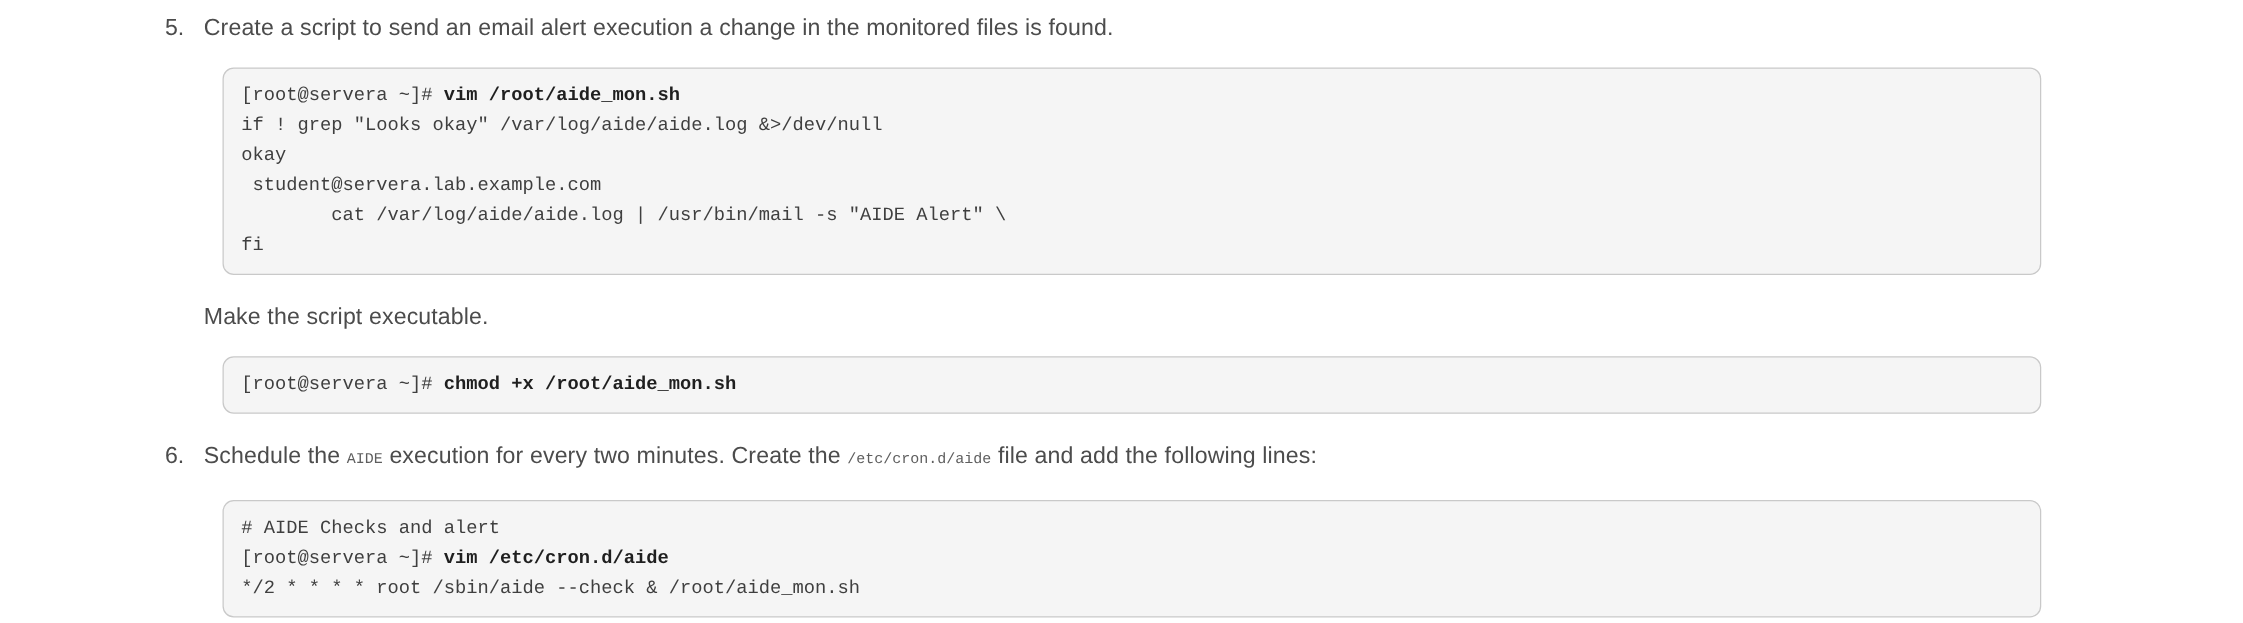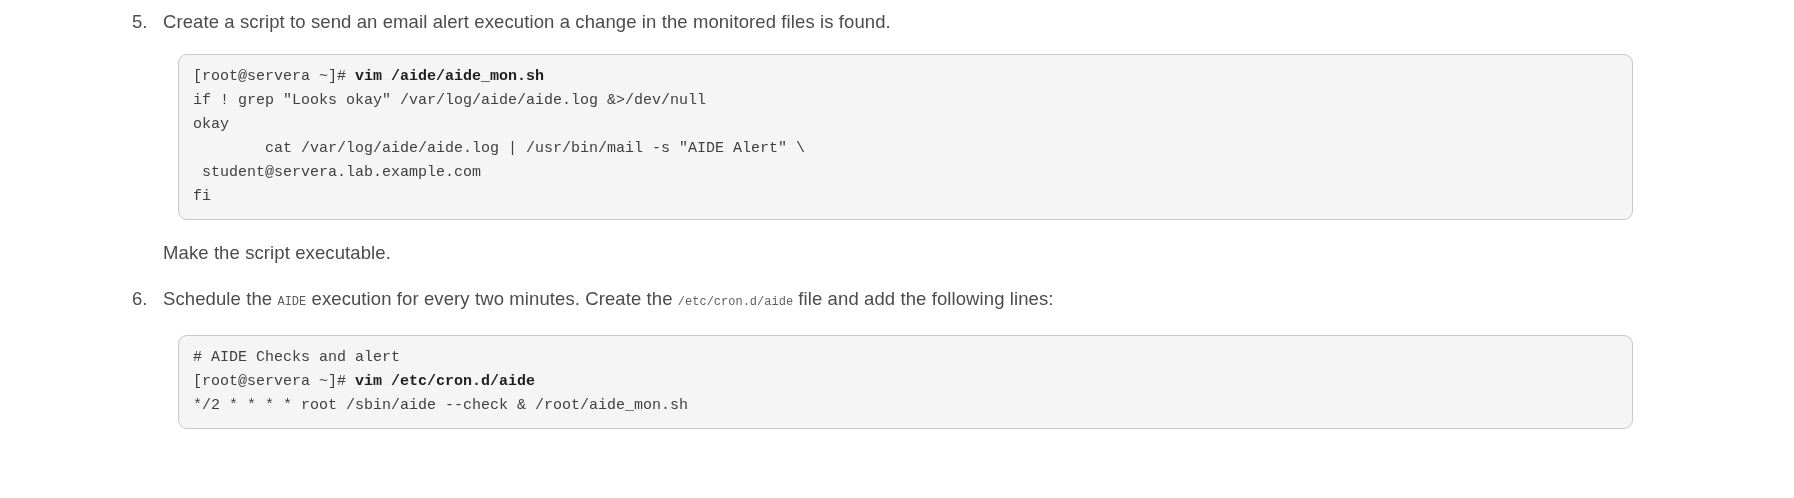--- a/index.html
+++ b/index.html
@@ -76,30 +76,33 @@
 <body>
 
 <main class="doc">
 
   <section class="step">
     <div class="step-num">5.</div>
     <div class="step-body">
       <p class="para">Create a script to send an email alert execution a change in the monitored files is found.</p>
 
       <div class="codeblock">
-        <div class="code-line"><span class="prompt">[root@servera ~]# </span><span class="cmd">vim /aide/aide_mon.sh</span></div>
+        <div class="code-line"><span class="prompt">[root@servera ~]# </span><span class="cmd">vim /root/aide_mon.sh</span></div>
         <div class="code-line">if ! grep "Looks okay" /var/log/aide/aide.log &amp;&gt;/dev/null</div>
         <div class="code-line">okay</div>
+        <div class="code-line"> student@servera.lab.example.com</div>
         <div class="code-line">        cat /var/log/aide/aide.log | /usr/bin/mail -s "AIDE Alert" \</div>
-        <div class="code-line"> student@servera.lab.example.com</div>
         <div class="code-line">fi</div>
       </div>
 
       <p class="para">Make the script executable.</p>
 
+      <div class="codeblock">
+        <div class="code-line"><span class="prompt">[root@servera ~]# </span><span class="cmd">chmod +x /root/aide_mon.sh</span></div>
+      </div>
     </div>
   </section>
 
   <section class="step">
     <div class="step-num">6.</div>
     <div class="step-body">
       <p class="para"><span>Schedule the </span><span class="inline-code">AIDE</span><span> execution for every two minutes. Create the </span><span class="inline-code">/etc/cron.d/aide</span><span> file and add the following lines:</span></p>
 
       <div class="codeblock">
         <div class="code-line"># AIDE Checks and alert</div>

